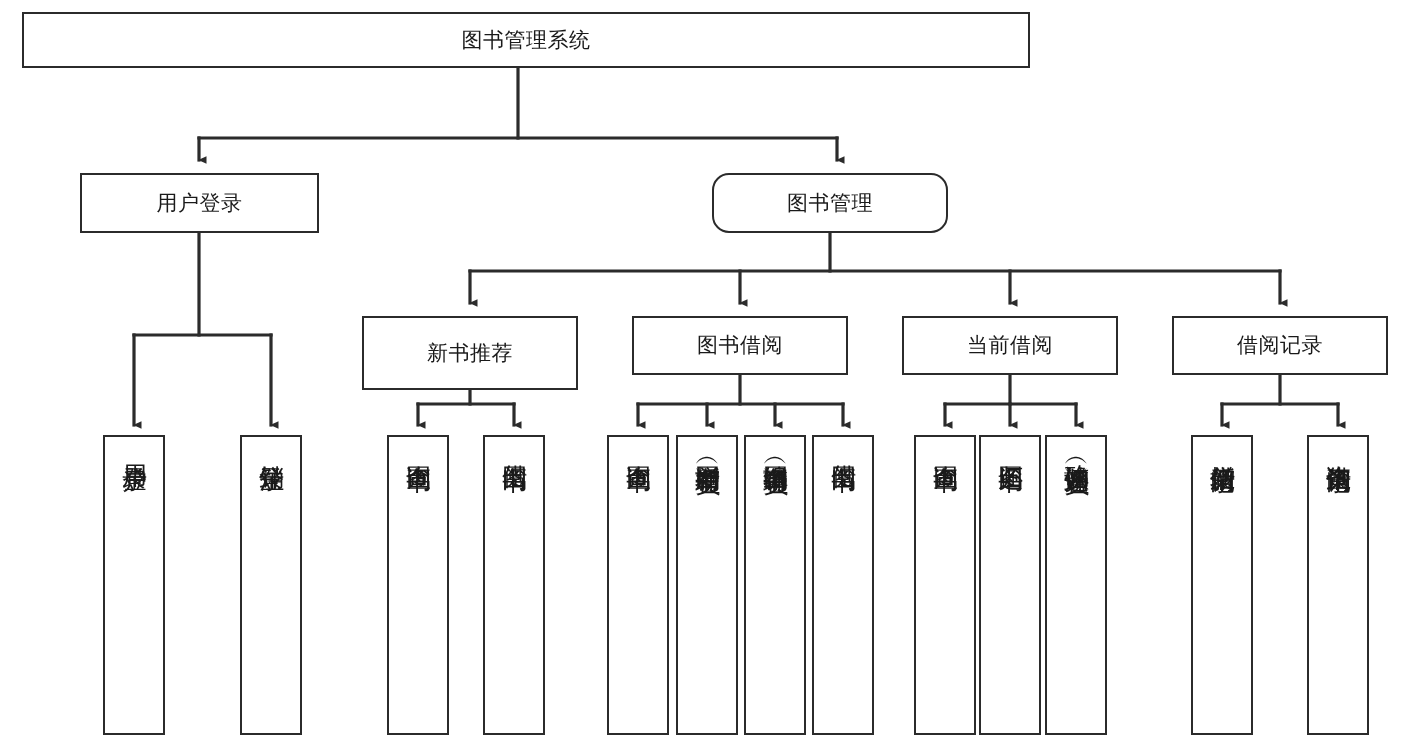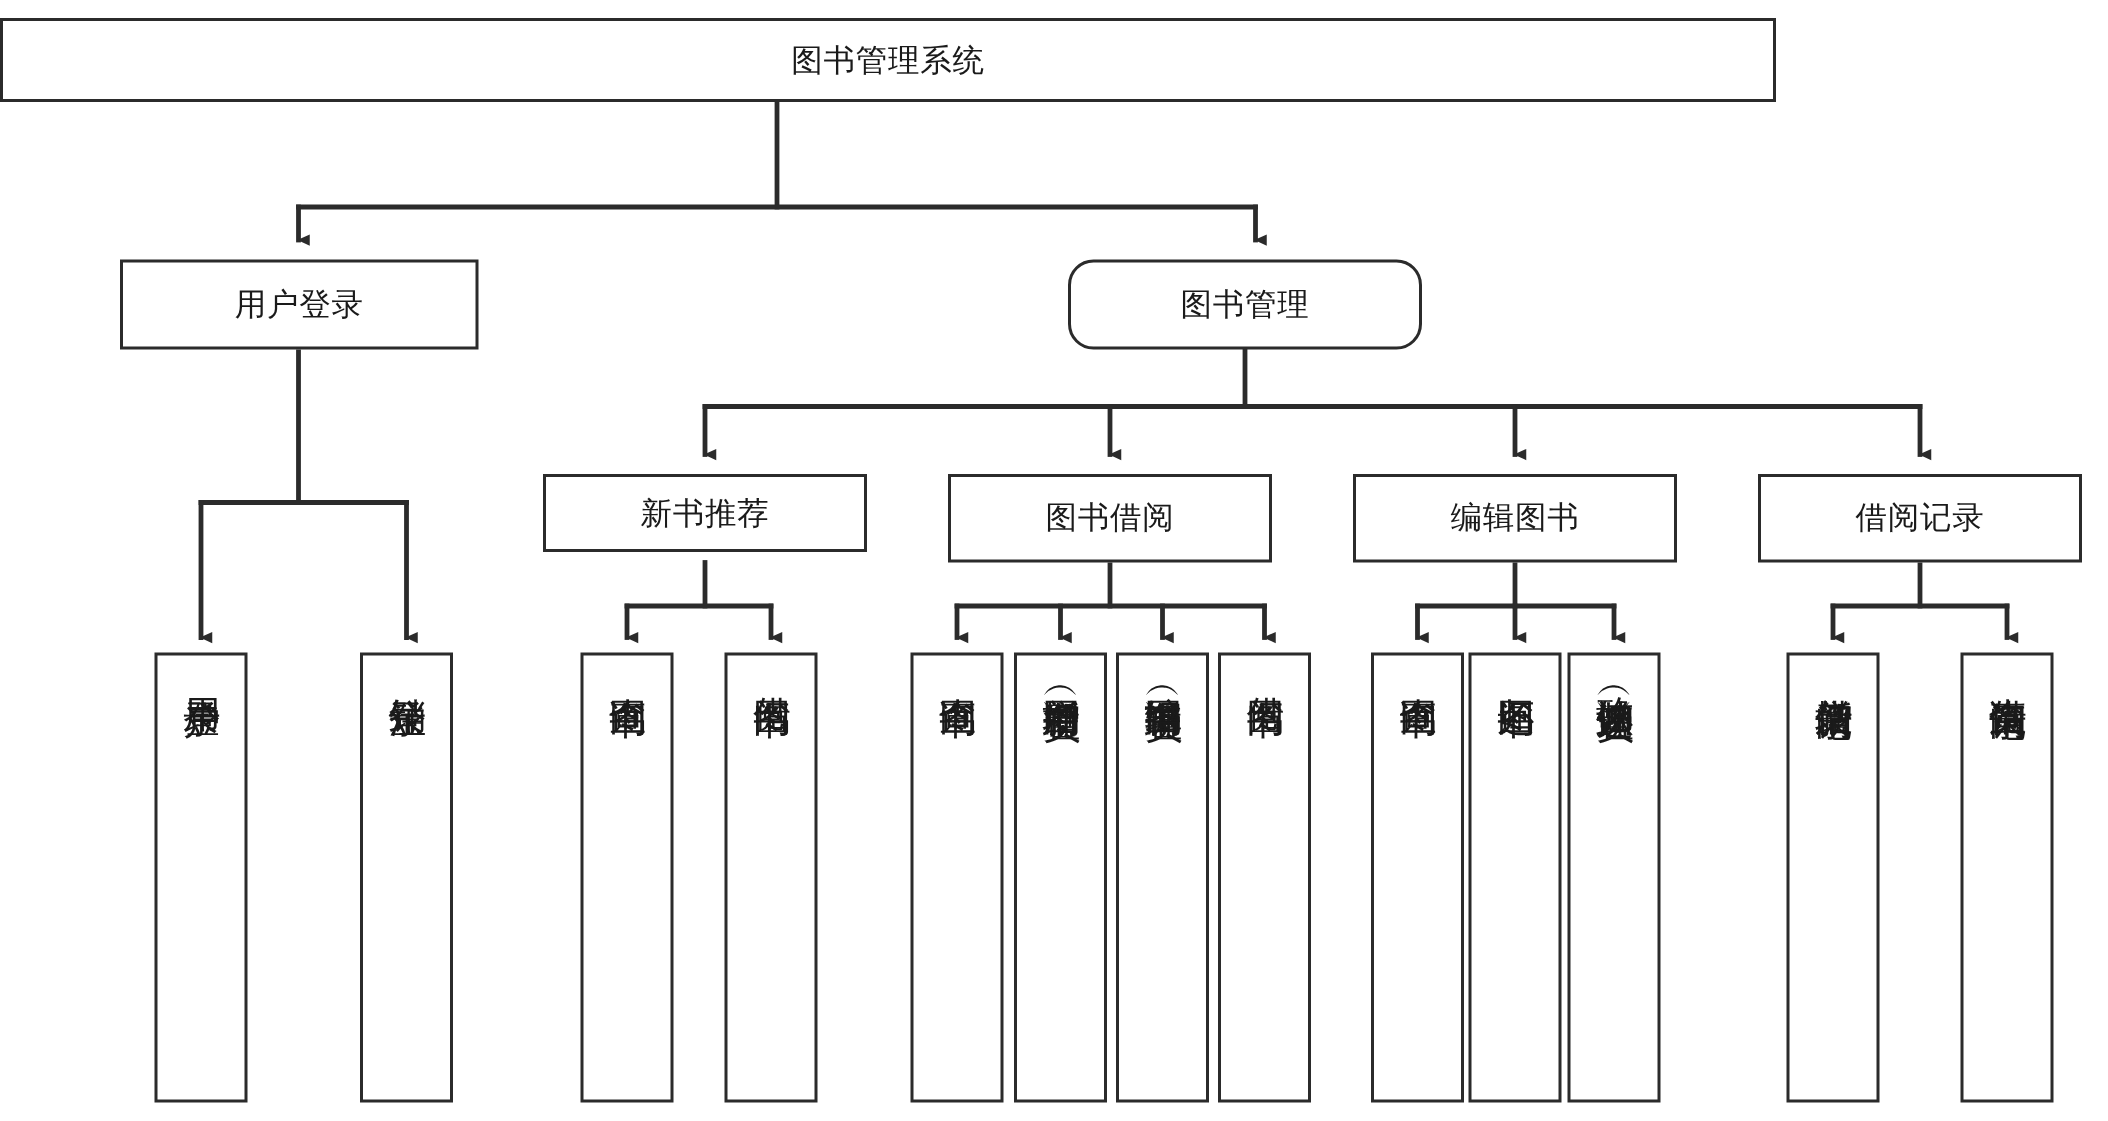--- a/index.html
+++ b/index.html
@@ -119,42 +119,42 @@
       <path d="M 1010 404 L 1010 425" marker-end="url(#arrow)"></path>
       <path d="M 1076 404 L 1076 425" marker-end="url(#arrow)"></path>
 
       <path d="M 1280 375 L 1280 404"></path>
       <path d="M 1222 404 L 1338 404"></path>
       <path d="M 1222 404 L 1222 425" marker-end="url(#arrow)"></path>
       <path d="M 1338 404 L 1338 425" marker-end="url(#arrow)"></path>
     </g>
   </svg>
 
-  <div class="node h-node" style="left:0; top:12px; width:1184px; height:56px;">
+  <div class="node h-node" style="left:22px; top:12px; width:1008px; height:56px;">
     <span class="lbl">图书管理系统</span>
   </div>
 
   <div class="node h-node" style="left:80px; top:173px; width:239px; height:60px;">
     <span class="lbl">用户登录</span>
   </div>
 
   <div class="node h-node" style="left:712px; top:173px; width:236px; height:60px;border-radius:17px;">
     <span class="lbl">图书管理</span>
   </div>
 
-  <div class="node h-node" style="left:362px; top:316px; width:216px; height:52px;">
+  <div class="node h-node" style="left:362px; top:316px; width:216px; height:74px;">
     <span class="lbl">新书推荐</span>
   </div>
 
   <div class="node h-node" style="left:632px; top:316px; width:216px; height:59px;">
     <span class="lbl">图书借阅</span>
   </div>
 
   <div class="node h-node" style="left:902px; top:316px; width:216px; height:59px;">
-    <span class="lbl">编辑图书</span>
+    <span class="lbl">当前借阅</span>
   </div>
 
   <div class="node h-node" style="left:1172px; top:316px; width:216px; height:59px;font-family:Liberation Serif, serif;">
     <span class="lbl">借阅记录</span>
   </div>
 
   <div class="node v-node" style="left:103px; top:435px; width:62px; height:300px;">
     <span class="lbl">用户登录</span>
   </div>
 

